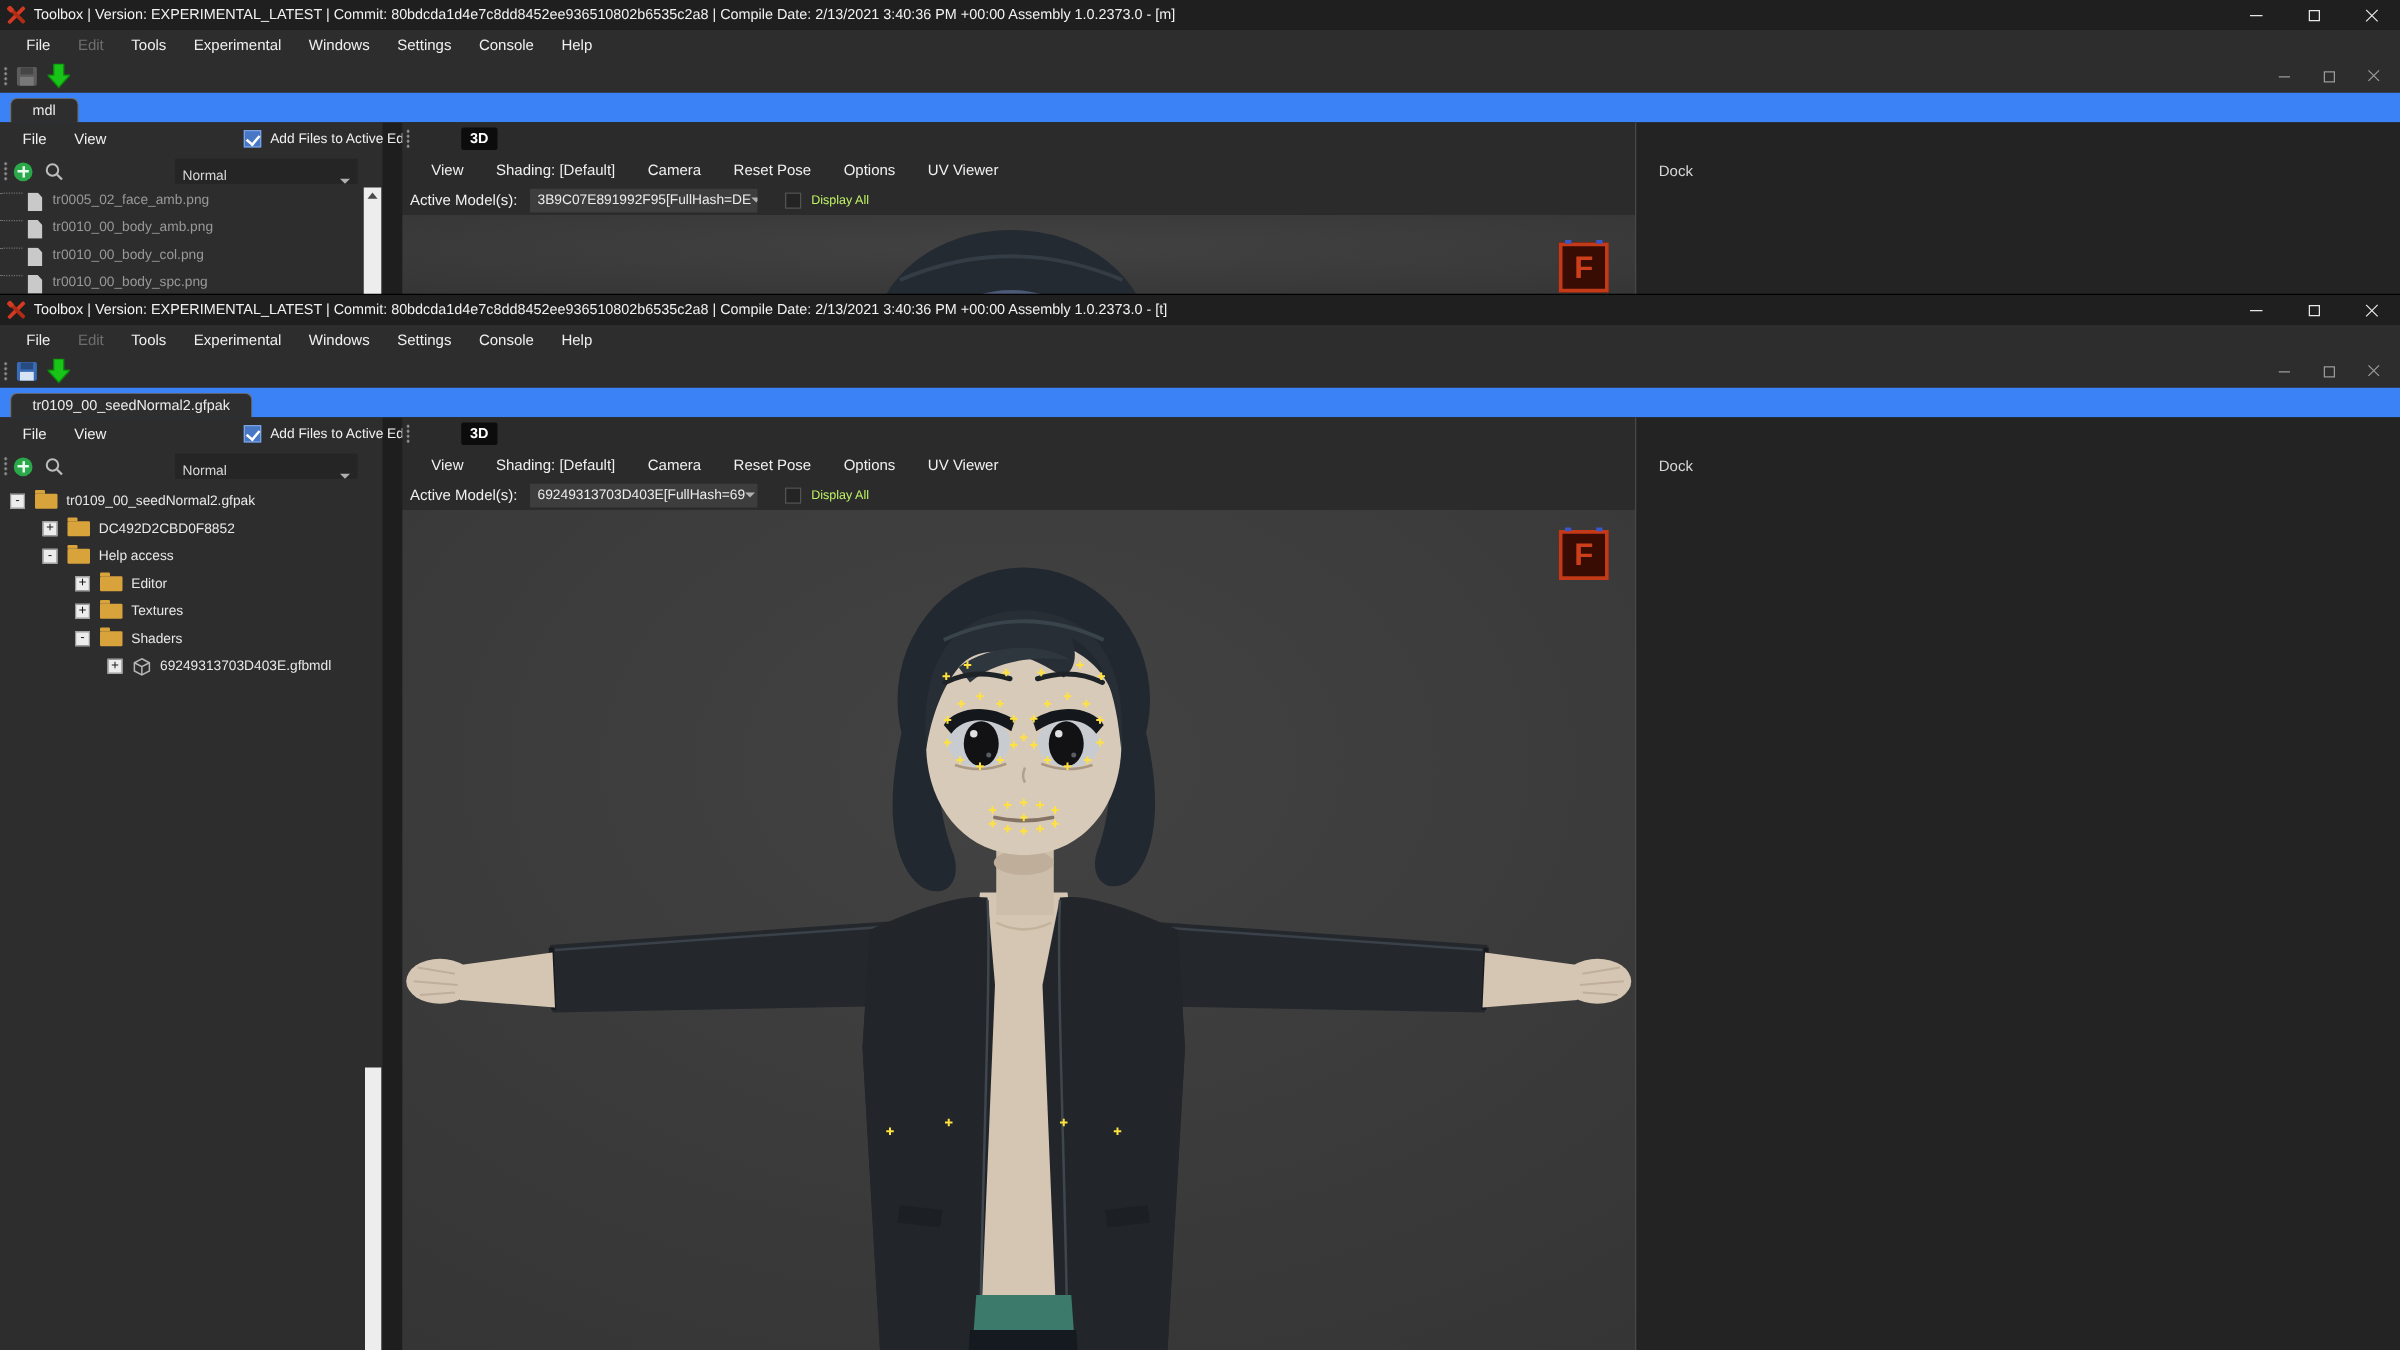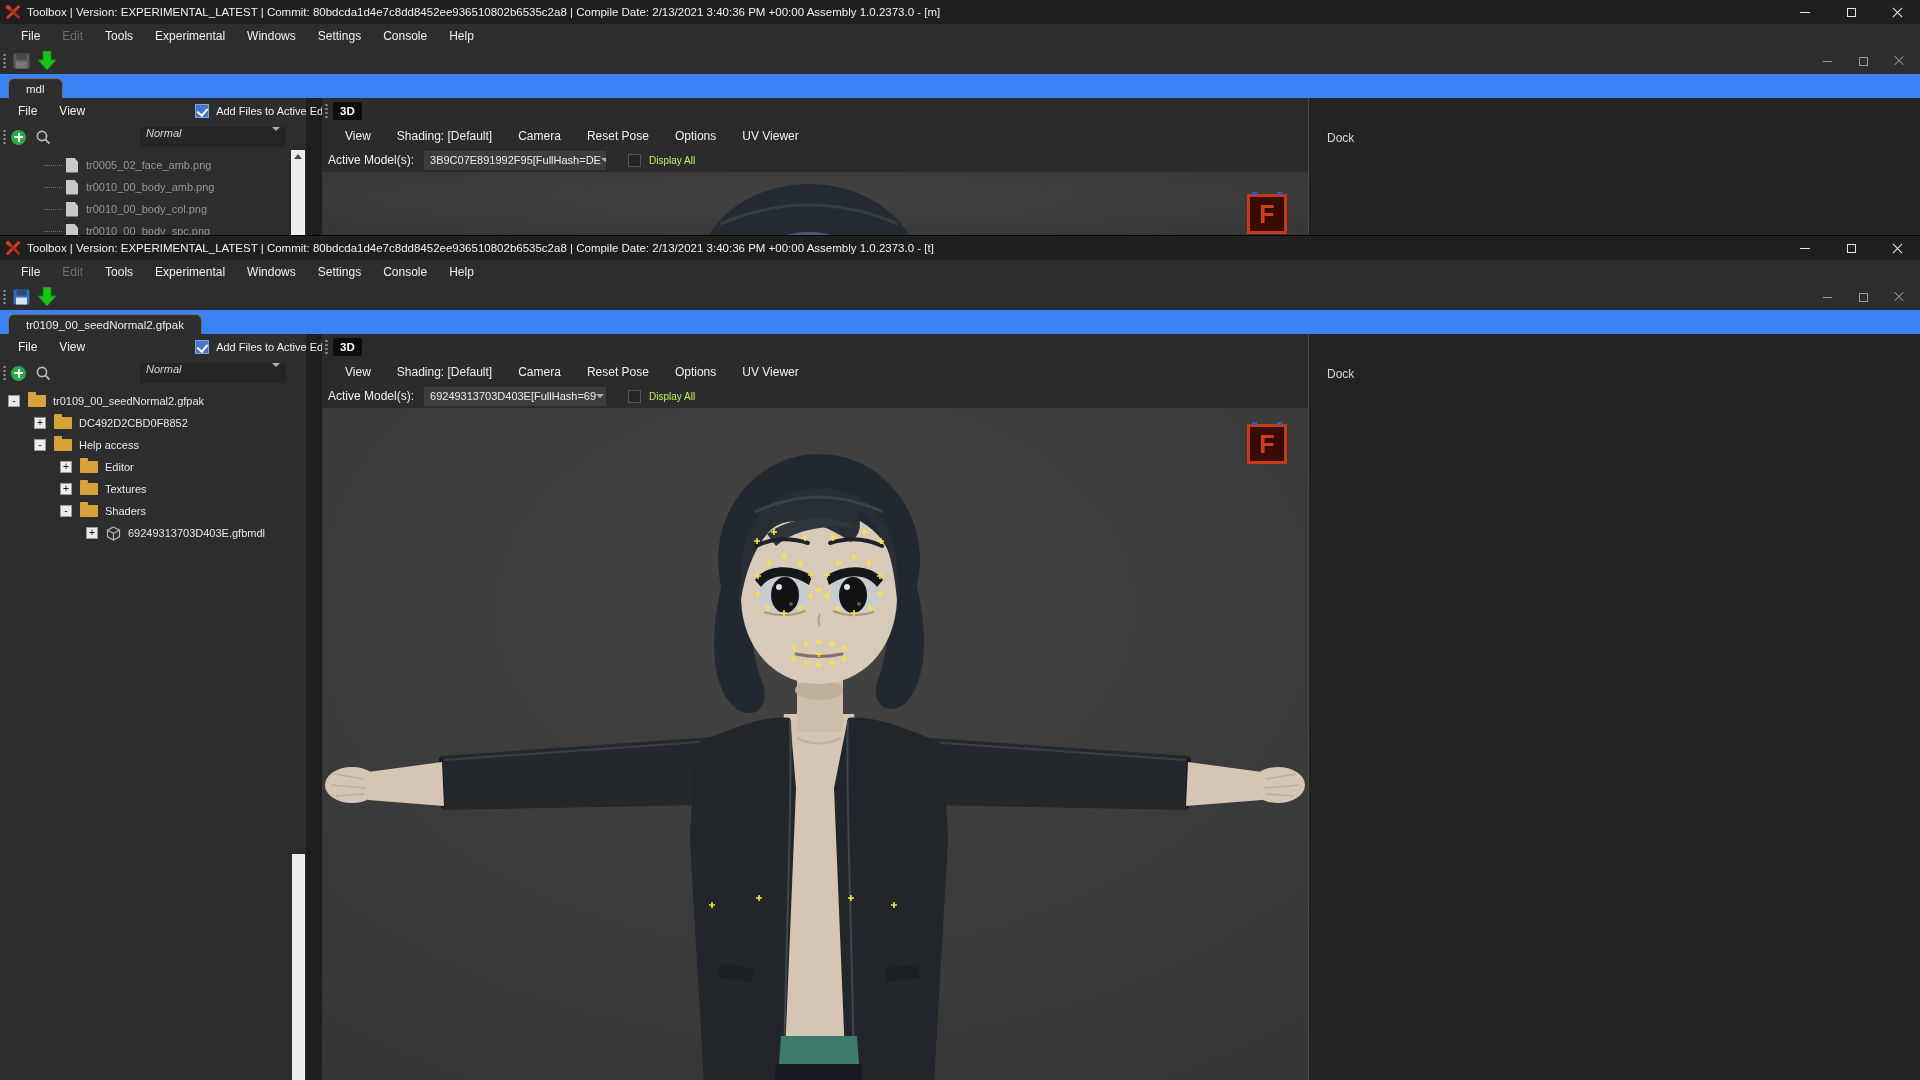--- a/index.html
+++ b/index.html
@@ -63,25 +63,25 @@
   .chk-row { display:flex; align-items:center; margin-left:96px; gap:7px; }
   .checkbox-on { width:14px; height:14px; background:#4877c6; border:1px solid #7aa2e0; position:relative; flex:0 0 auto;}
   .checkbox-on::after { content:""; position:absolute; left:3px; top:1px; width:5px; height:8px;
       border:solid #fff; border-width:0 2px 2px 0; transform:rotate(40deg); }
   .chk-label { color:#f0f0f0; font-size:11px; white-space:nowrap; }
   .search-row { height:26px; display:flex; align-items:center; }
   .plus-icon { width:15px; height:15px; border-radius:50%; background:#2ba84a; position:relative; margin-right:9px; flex:0 0 auto;}
   .plus-icon::before { content:""; position:absolute; left:3px; top:6.5px; width:9px; height:2px; background:#eafbef; }
   .plus-icon::after  { content:""; position:absolute; left:6.5px; top:3px; width:2px; height:9px; background:#eafbef; }
   .filter-dd { margin-left:auto; margin-right:20px; width:146px; height:20px; background:#252525;
-               display:flex; align-items:flex-start; color:#d8d8d8; font-size:11px; padding:0 6px;font-style:italic; }
+               display:flex; align-items:flex-end; color:#d8d8d8; font-size:11px; padding:0 6px; }
   .caret { margin-left:auto; width:0; height:0; border-left:4px solid transparent;
            border-right:4px solid transparent; border-top:4px solid #b0b0b0; }
   .file-list { padding-top:4px; }
-  .file-row { height:22px; display:flex; align-items:center; padding-left:44px; }
+  .file-row { height:22px; display:flex; align-items:flex-start; }
   .dots { width:18px; border-top:1px dotted #6e6e6e; margin-right:4px; flex:0 0 auto;}
   .page-icon { width:12px; height:15px; background:#c9c9c9; margin-right:8px; flex:0 0 auto;
       clip-path:polygon(0 0, 68% 0, 100% 28%, 100% 100%, 0 100%); }
   .file-name { color:#989898; font-size:11px; white-space:nowrap; }
   .vscroll { position:absolute; right:1px; width:14px; background:#ededed; }
   .vscroll .up { width:0; height:0; margin:4px auto 0; border-left:4px solid transparent;
       border-right:4px solid transparent; border-bottom:5px solid #4a4a4a; }
   
   .tree { padding-top:4px; }
   .tree-row { height:22px; display:flex; align-items:center; }
@@ -92,21 +92,21 @@
   .folder-icon { width:18px; height:12px; background:#d9a33c; border-radius:1px; position:relative;
       margin-right:7px; flex:0 0 auto; }
   .folder-icon::before { content:""; position:absolute; top:-3px; left:0; width:8px; height:3px;
       background:#d9a33c; border-radius:1px 1px 0 0; }
   .tree-label { color:#e8e8e8; font-size:11px; white-space:nowrap; }
   .cube-icon { margin-right:7px; flex:0 0 auto; }
 
   
   .vp-tabrow { height:26px; background:#2b2b2b; display:flex; align-items:center; }
   .vp-tab { background:#0c0c0c; color:#fff; font-size:11.5px; font-weight:bold;
-            padding:3px 7px; border-radius:2px; }
+            padding:3px 7px; border-radius:2px;margin-left:36px; }
   .vp-menus { height:24px; background:#2b2b2b; display:flex; align-items:center; padding-left:10px; }
   .vp-menu-item { color:#f0f0f0; font-size:12px; padding:0 13px; }
   .active-row { height:24px; background:#2b2b2b; display:flex; align-items:center; padding-left:6px; }
   .active-label { color:#f0f0f0; font-size:12px; margin-right:10px; }
   .model-dd { width:182px; height:19px; background:#3d3d3d; display:flex; align-items:center;
               color:#ececec; font-size:11px; padding:0 6px; white-space:nowrap; overflow:hidden; }
   .chk-off { width:13px; height:13px; background:#242424; border:1px solid #535353; margin:0 8px 0 22px; flex:0 0 auto;}
   .display-all { color:#bef264; font-size:10px; }
   .canvas { position:relative; flex:1; overflow:hidden; background:#383838; }
   .canvas svg { display:block; }

